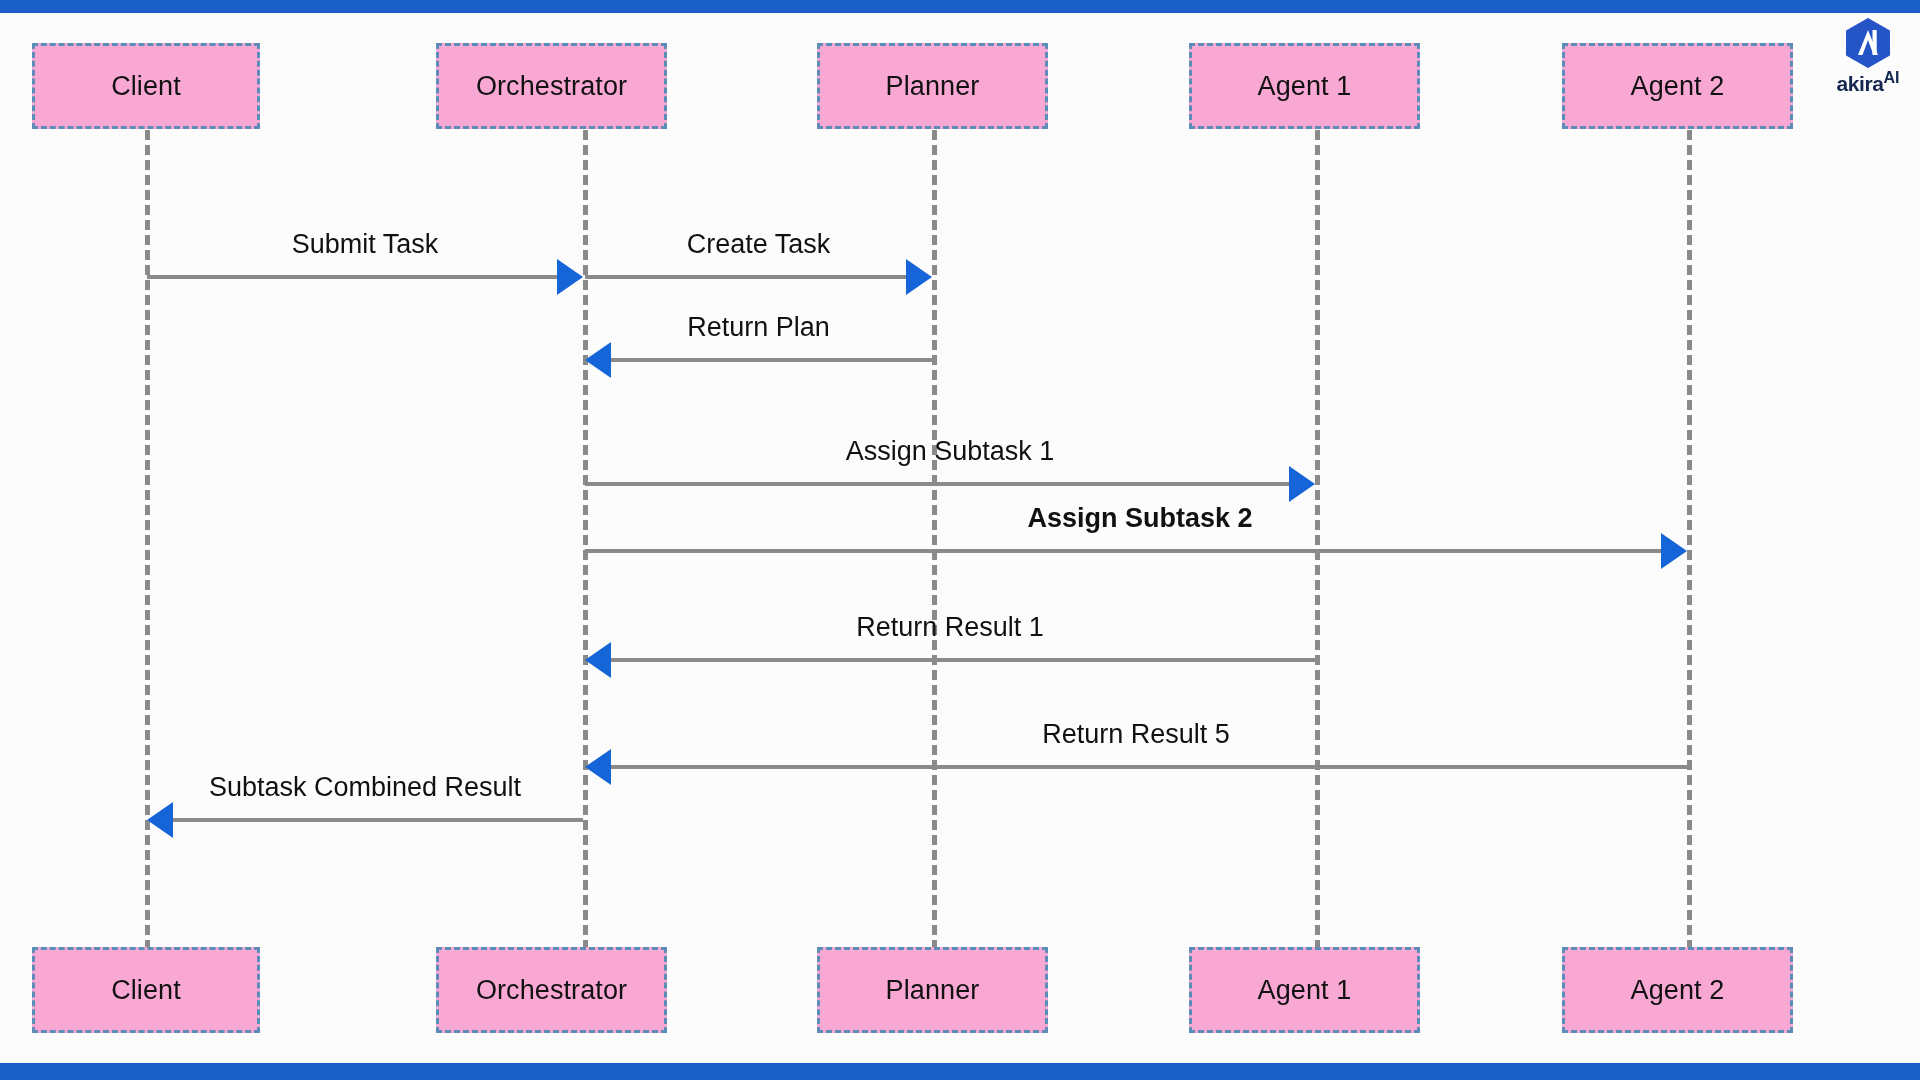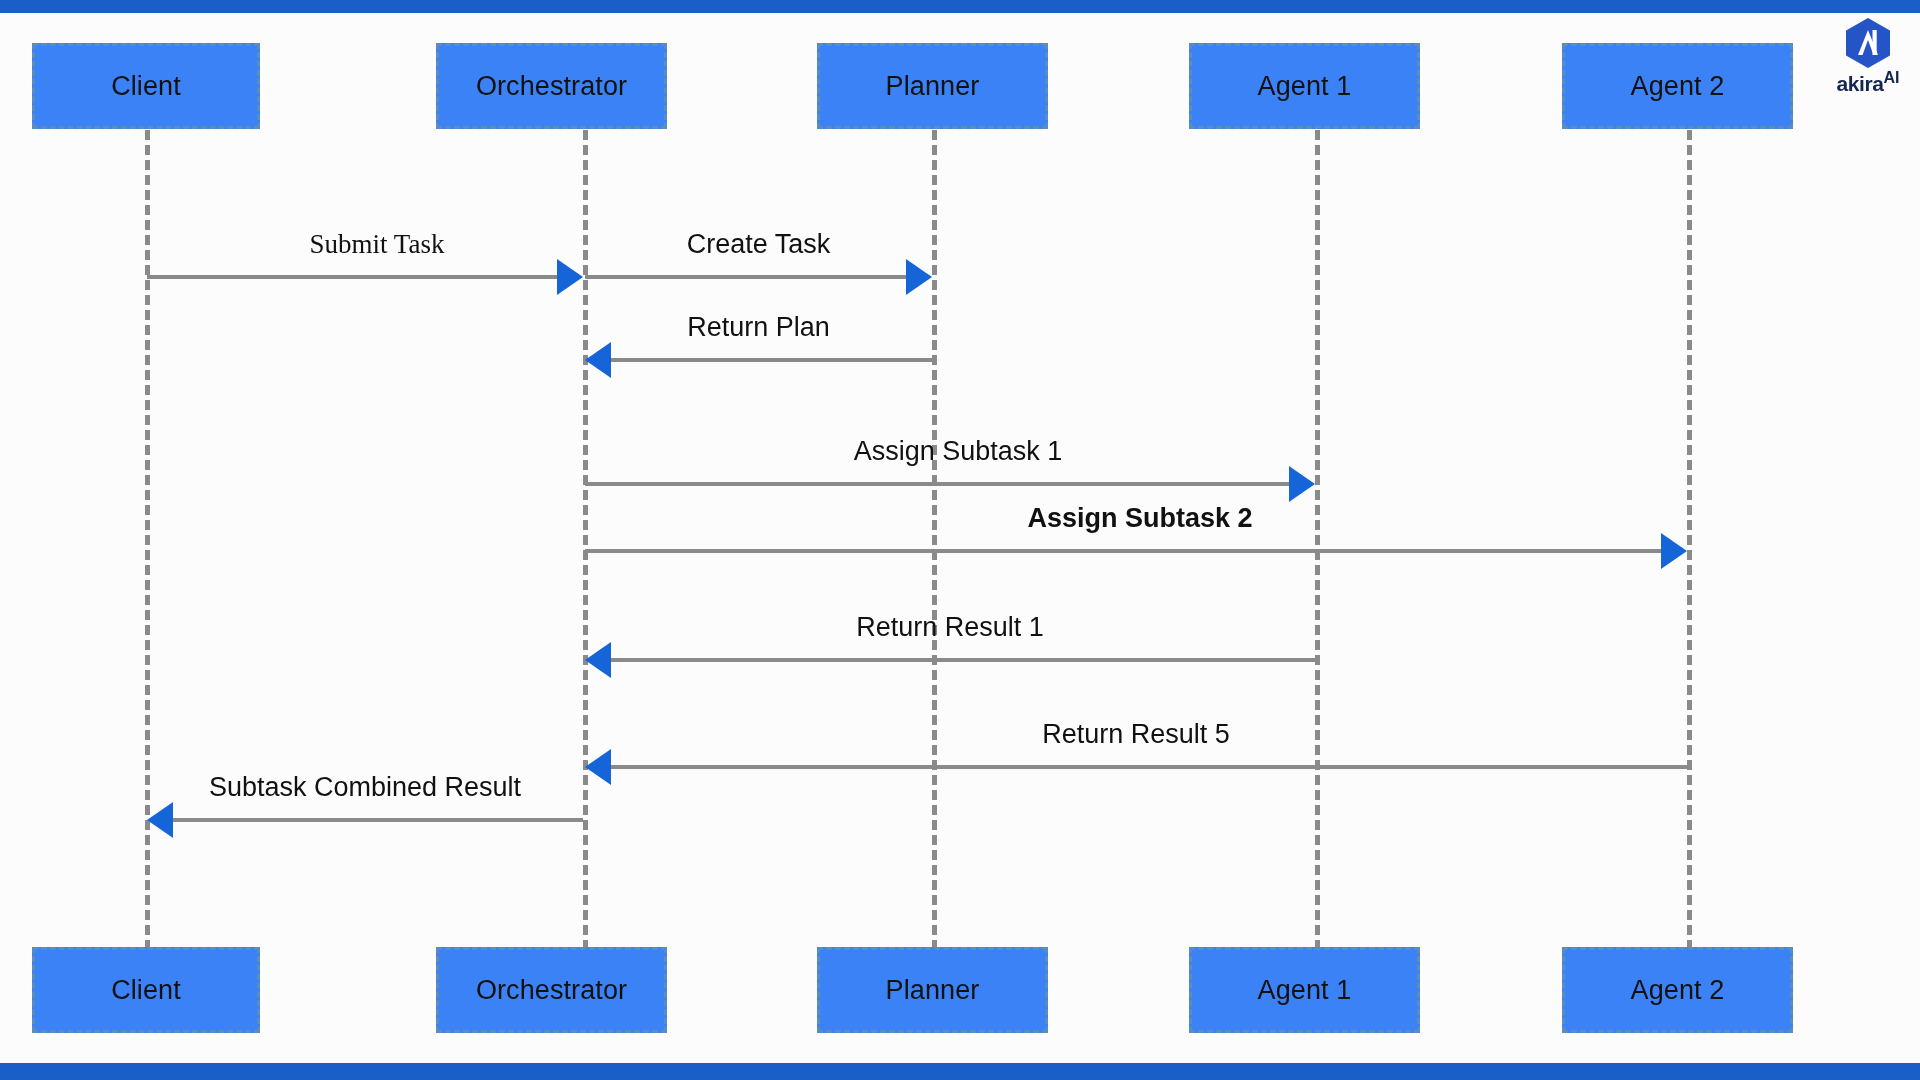--- a/index.html
+++ b/index.html
@@ -23,21 +23,21 @@
     background: #1a5fc8;
   }
   .brandbar.top { top: 0; }
   .brandbar.bottom { top: 1063px; height: 17px; }
 
   
   .pbox {
     position: absolute;
     box-sizing: border-box;
     border: 3px dashed #5c8cb8;
-    background: #3b82f6;
+    background: #f9a8d4;
     display: flex;
     align-items: center;
     justify-content: center;
     height: 86px;
   }
   .pbox span {
     font-size: 27px;
     color: #111111;
     letter-spacing: 0.1px;
     white-space: nowrap;
@@ -162,39 +162,39 @@
   <div class="pbox" style="left:1189px; top:947px; width:231px;">
     <span>Agent 1</span>
   </div>
   <div class="pbox" style="left:1562px; top:947px; width:231px;">
     <span>Agent 2</span>
   </div>
 
   <div class="msg right" style="left:147px; top:275px; width:436px;">
     <div class="line" style="width:412px;"></div>
     <div class="head" style="left:410px;"></div>
-    <div class="label" style="left:12px; width:436px;font-family:Liberation Serif, serif;">Submit Task</div>
+    <div class="label" style="left:0; width:436px;">Submit Task</div>
   </div>
 
   <div class="msg right" style="left:585px; top:275px; width:347px;">
     <div class="line" style="width:323px;"></div>
     <div class="head" style="left:321px;"></div>
     <div class="label" style="left:0; width:347px;">Create Task</div>
   </div>
 
   <div class="msg left" style="left:585px; top:358px; width:347px;">
     <div class="line" style="left:24px; width:323px;"></div>
     <div class="head" style="left:0;"></div>
     <div class="label" style="left:0; width:347px;">Return Plan</div>
   </div>
 
   <div class="msg right" style="left:585px; top:482px; width:730px;">
     <div class="line" style="width:706px;"></div>
     <div class="head" style="left:704px;"></div>
-    <div class="label" style="left:8px; width:730px;">Assign Subtask 1</div>
+    <div class="label" style="left:0; width:730px;">Assign Subtask 1</div>
   </div>
 
   <div class="msg right" style="left:585px; top:549px; width:1102px;">
     <div class="line" style="width:1078px;"></div>
     <div class="head" style="left:1076px;"></div>
     <div class="label" style="left:4px; width:1102px;font-weight:bold;">Assign Subtask 2</div>
   </div>
 
   <div class="msg left" style="left:585px; top:658px; width:730px;">
     <div class="line" style="left:24px; width:706px;"></div>

